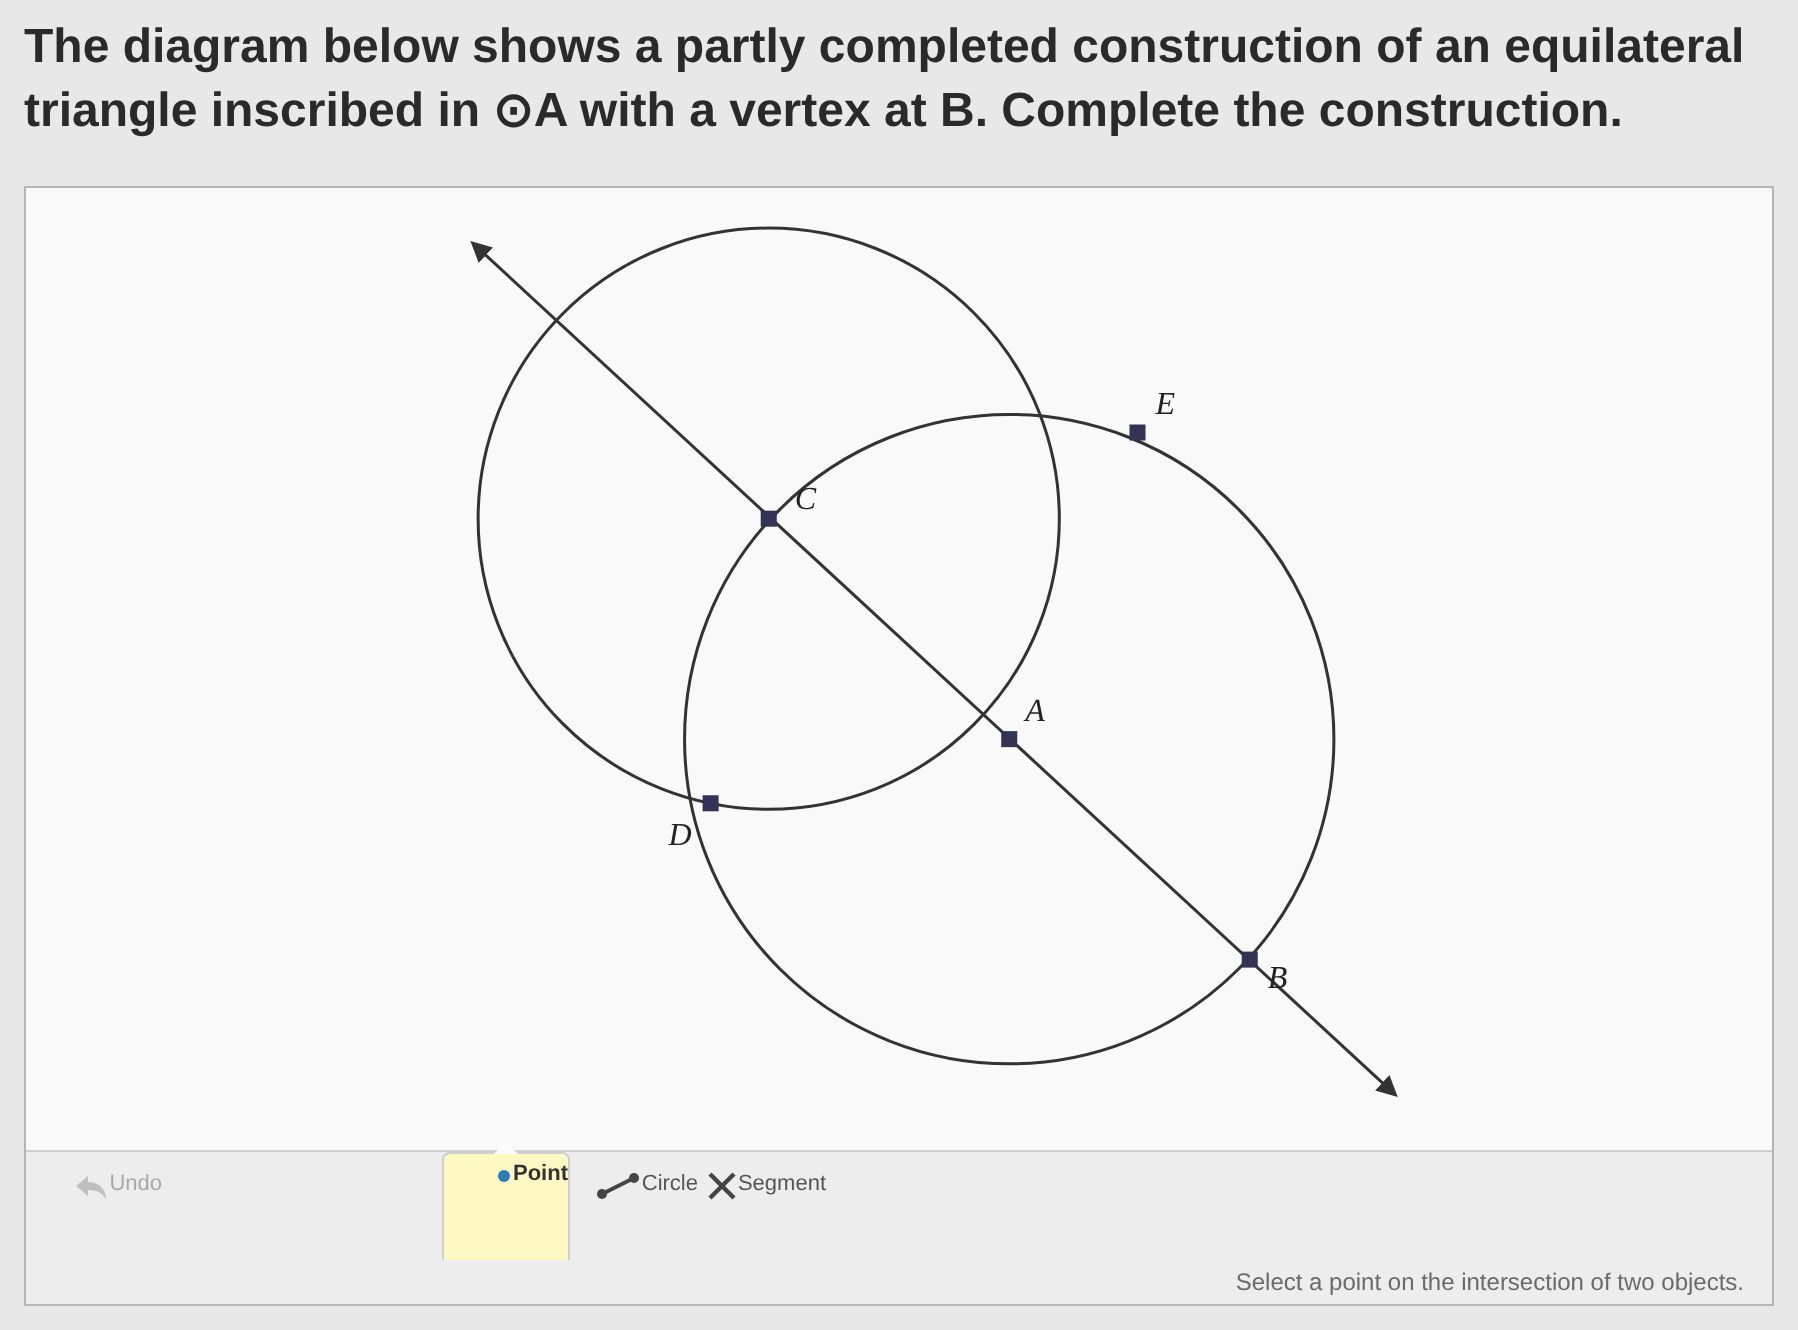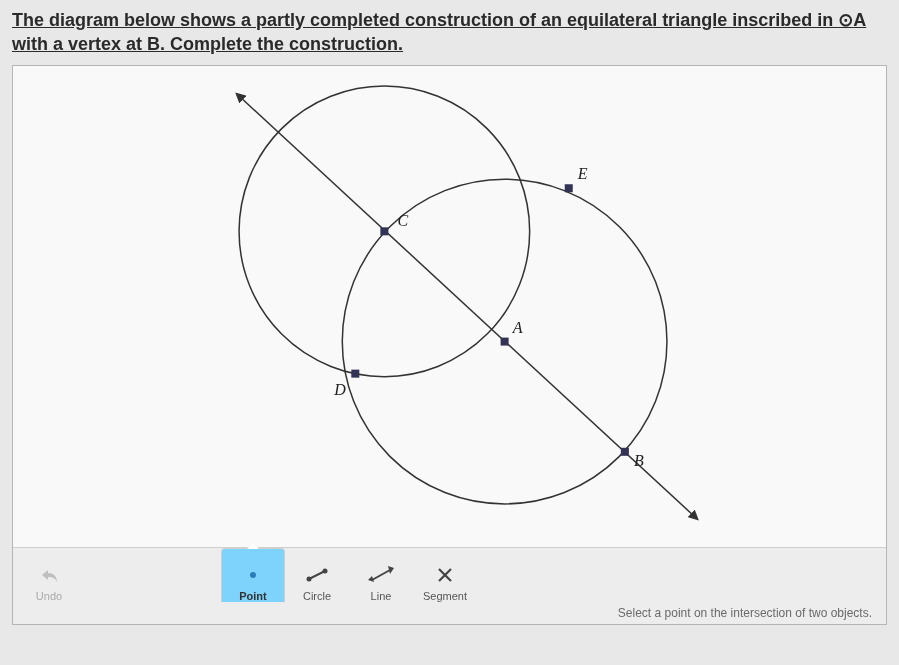--- a/index.html
+++ b/index.html
@@ -5,26 +5,25 @@
   * { box-sizing: border-box; margin: 0; padding: 0; }
   body {
     background: #e8e8e8;
     font-family: Arial, Helvetica, sans-serif;
     width: 899px;
     height: 665px;
     overflow: hidden;
     padding: 8px 12px;
   }
   .question-text {
-    font-size: 18px;
+    font-size: 24px;
     color: #2a2a2a;
     font-weight: bold;
     line-height: 1.35;
-    margin-bottom: 8px;
-    text-decoration: underline;
+    margin-bottom: 20px;
   }
   .work-area {
     border: 1px solid #b5b5b5;
     background: #f9f9f9;
     height: 560px;
     position: relative;
     display: flex;
     flex-direction: column;
   }
   .canvas {
@@ -44,33 +43,33 @@
   }
   .toolbar {
     display: flex;
     align-items: flex-end;
     gap: 0;
     font-size: 11px;
     color: #555;
   }
   .tbtn {
     display: flex;
-    flex-direction: column;
-    align-items: center;
+    flex-direction: row;
+    align-items: flex-start;
     justify-content: flex-end;
     width: 64px;
     height: 48px;
     cursor: pointer;
     text-align: center;
   }
   .tbtn .ic { height: 22px; display:flex; align-items:center; justify-content:center;}
   .tbtn .lb { font-size: 11px; color:#555; margin-top:4px;}
   .tbtn.disabled { opacity: 0.45; cursor: default;}
   .tbtn.selected {
-    background: #7dd3fc;
+    background: #fef9c3;
     border: 1px solid #cfcfcf;
     border-bottom: none;
     border-radius: 4px 4px 0 0;
     height: 54px;
     margin-top: -6px;
     position: relative;
   }
   .tbtn.selected::after{
     content:"";
     position:absolute;
@@ -164,30 +163,20 @@
           <svg width="24" height="16">
               <circle cx="4" cy="12" r="2.5" fill="#444"></circle>
               <line x1="4" y1="12" x2="20" y2="4" stroke="#444" stroke-width="2"></line>
               <circle cx="20" cy="4" r="2.5" fill="#444"></circle>
             </svg>
         </span>
         <span class="lb">Circle</span>
       </div>
       <div class="tbtn">
         <span class="ic">
-          <svg width="26" height="18">
-              <path d="M6 16 L0 14 L4 10 Z" fill="#444"></path>
-              <line x1="4" y1="14" x2="22" y2="4" stroke="#444" stroke-width="2"></line>
-              <path d="M20 0 L26 2 L22 8 Z" fill="#444"></path>
-            </svg>
-        </span>
-        <span class="lb">Line</span>
-      </div>
-      <div class="tbtn">
-        <span class="ic">
           <svg width="16" height="16">
               <line x1="2" y1="2" x2="14" y2="14" stroke="#444" stroke-width="2.2"></line>
               <line x1="14" y1="2" x2="2" y2="14" stroke="#444" stroke-width="2.2"></line>
             </svg>
         </span>
         <span class="lb">Segment</span>
       </div>
     </div>
     <div class="hint">Select a point on the intersection of two objects.</div>
   </div>

